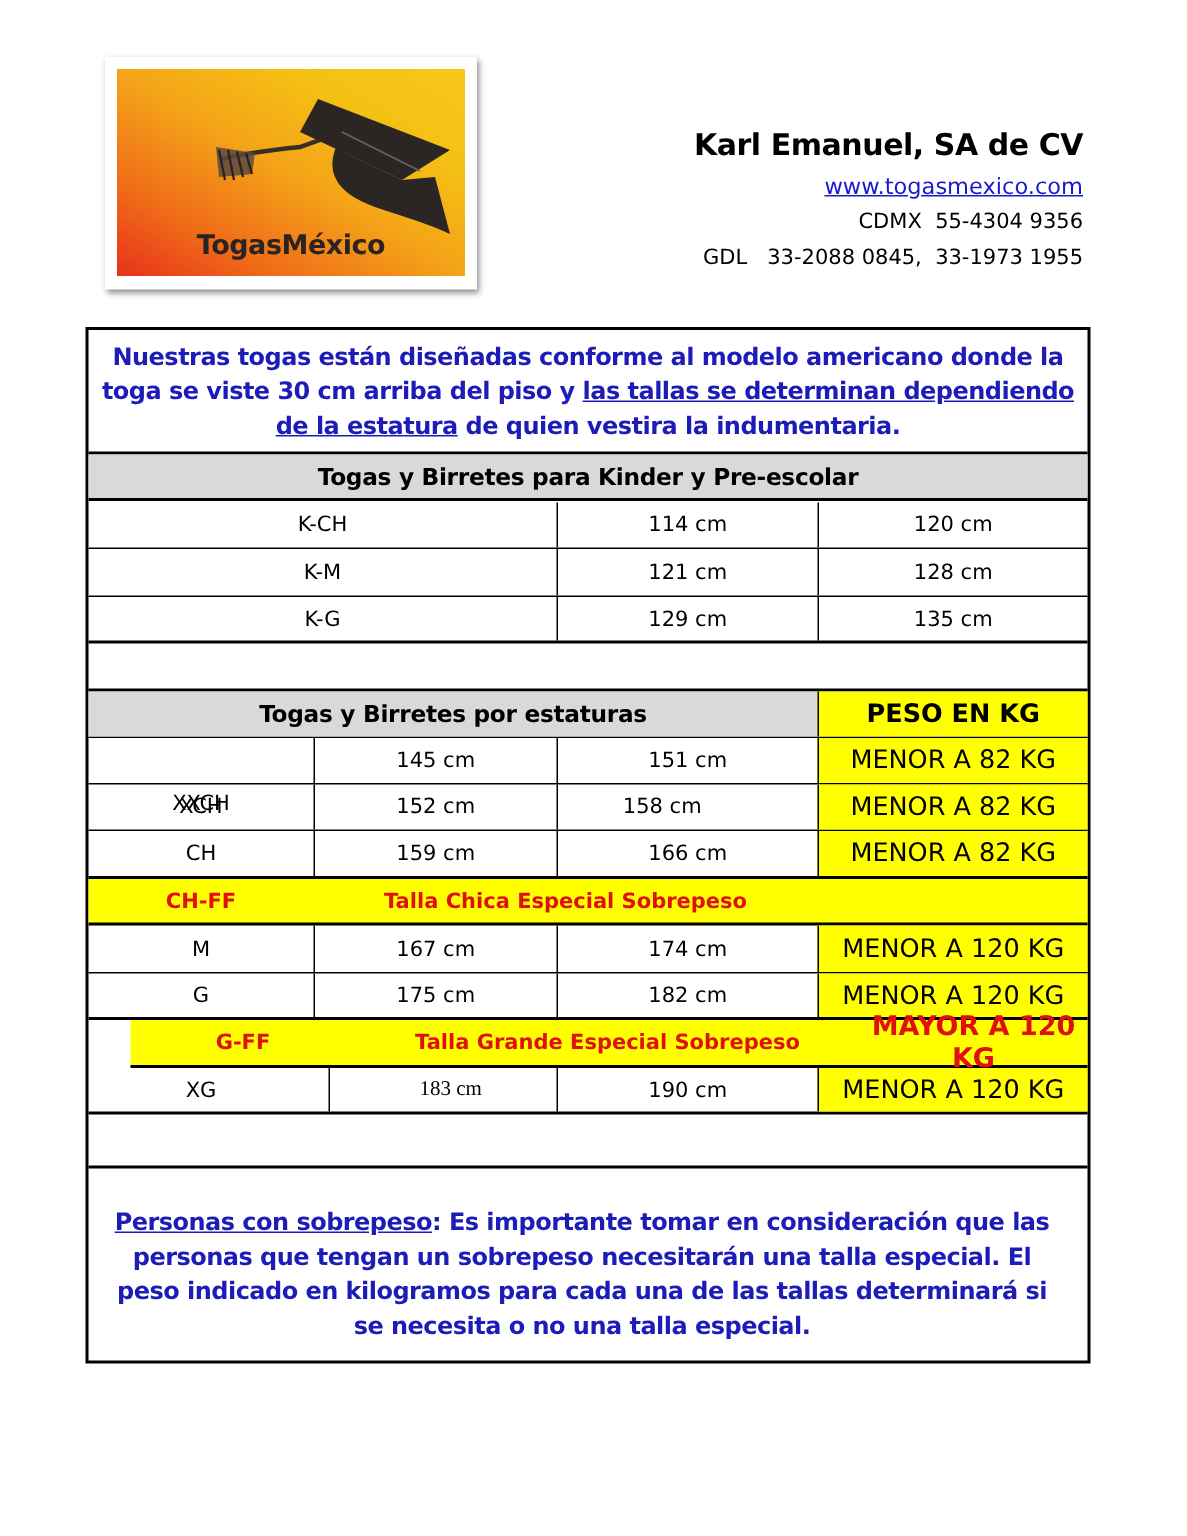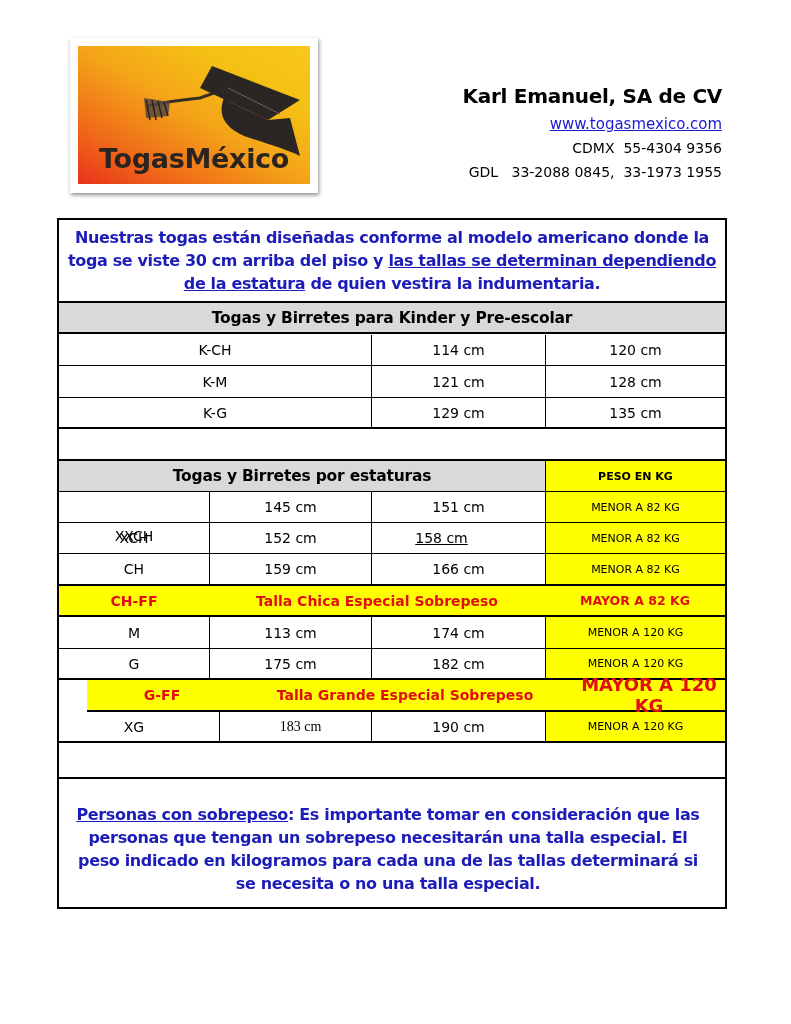--- a/index.html
+++ b/index.html
@@ -12,21 +12,21 @@
     background: #fff; box-shadow: 1px 2px 4px rgba(0,0,0,0.45); padding: 8px 8px 9px 8px;
   }
   .logo-inner {
     position: relative; width: 100%; height: 100%;
     background: linear-gradient(30deg, #e8321b 0%, #ef6a18 22%, #f4a418 50%, #f5c014 75%, #f7c81a 100%);
     overflow: hidden;
   }
   .logo-cap { position: absolute; left: 62px; top: 12px; width: 165px; height: 100px; }
   .logo-text {
     position: absolute; left: 0; right: 0; bottom: 10px; text-align: center;
-    font-family: "DejaVu Sans", sans-serif; font-weight: bold; font-size: 27px; color: #2a2320;
+    font-family: "DejaVu Sans", sans-serif; font-weight: bold; font-size: 18px; color: #2a2320;
     letter-spacing: -0.3px;
   }
 
   
   .company { position: absolute; right: 69px; top: 82px; text-align: right; font-family: "DejaVu Sans", sans-serif; margin-left: 29px; }
   .company-name { font-size: 20px; font-weight: bold; color: #000; line-height: 28px; letter-spacing: -0.3px; }
   .company-web { font-size: 15px; color: #1a1acd; text-decoration: underline; line-height: 24px; margin-top: 2px; }
   .company-line { font-size: 14px; color: #000; line-height: 24px; }
 
   
@@ -38,21 +38,21 @@
   .row.heavy { border-bottom: 2px solid #000; }
   .cell {
     position: absolute; top: 0; bottom: 0; display: flex; align-items: center; justify-content: center;
     font-size: 14px; font-family: "DejaVu Sans", sans-serif; text-align: center;
   }
   .cell.bl { border-left: 1.5px solid #000; }
   .gray { background: #d9d9d9; }
   .yellow { background: #ffff00; }
   .red { color: #e01010; font-weight: bold; }
   .hdr { font-size: 15.5px; font-weight: bold; letter-spacing: -0.2px; }
-  .small { font-size: 11px; }
+  .small { font-size: 17px; }
   .small.bold { font-weight: bold; }
   .blue-note {
     color: #1c1cb8; font-weight: bold; font-size: 16px; line-height: 23px; text-align: center;
     font-family: "DejaVu Sans", sans-serif; letter-spacing: -0.35px;
   }
   .u { text-decoration: underline; }
 </style>
 </head>
 <body>
 
@@ -120,40 +120,39 @@
   <div class="row" style="top:272px; height:31px;">
     <div class="cell" style="left:0; width:150px;margin-top:44px;">XXCH</div>
     <div class="cell bl" style="left:150px; width:162px;">145 cm</div>
     <div class="cell bl" style="left:312px; width:174px;">151 cm</div>
     <div class="cell bl yellow small" style="left:486px; right:0;">MENOR A 82 KG</div>
   </div>
 
   <div class="row" style="top:303px; height:31px;">
     <div class="cell" style="left:0; width:150px;">XCH</div>
     <div class="cell bl" style="left:150px; width:162px;">152 cm</div>
-    <div class="cell bl" style="left:312px; width:140px;text-decoration:underline;">158 cm</div>
+    <div class="cell bl" style="left:312px; width:140px;">158 cm</div>
     <div class="cell bl yellow small" style="left:486px; right:0;">MENOR A 82 KG</div>
   </div>
 
   <div class="row heavy" style="top:334px; height:32px;">
     <div class="cell" style="left:0; width:150px;">CH</div>
     <div class="cell bl" style="left:150px; width:162px;">159 cm</div>
     <div class="cell bl" style="left:312px; width:174px;">166 cm</div>
     <div class="cell bl yellow small" style="left:486px; right:0;">MENOR A 82 KG</div>
   </div>
 
   <div class="row heavy yellow" style="top:366px; height:31px;">
     <div class="cell red" style="left:0; width:150px;">CH-FF</div>
     <div class="cell red" style="left:150px; width:336px;">Talla Chica Especial Sobrepeso</div>
-    <div class="cell red small" style="left:486px; right:0; font-size:12.5px;">MAYOR A 82 KG</div>
   </div>
 
   <div class="row" style="top:397px; height:32px;">
     <div class="cell" style="left:0; width:150px;">M</div>
-    <div class="cell bl" style="left:150px; width:162px;">113 cm</div>
+    <div class="cell bl" style="left:150px; width:162px;">167 cm</div>
     <div class="cell bl" style="left:312px; width:174px;">174 cm</div>
     <div class="cell bl yellow small" style="left:486px; right:0;">MENOR A 120 KG</div>
   </div>
 
   <div class="row heavy" style="top:429px; height:31px;">
     <div class="cell" style="left:0; width:150px;">G</div>
     <div class="cell bl" style="left:150px; width:162px;">175 cm</div>
     <div class="cell bl" style="left:312px; width:174px;">182 cm</div>
     <div class="cell bl yellow small" style="left:486px; right:0;">MENOR A 120 KG</div>
   </div>

